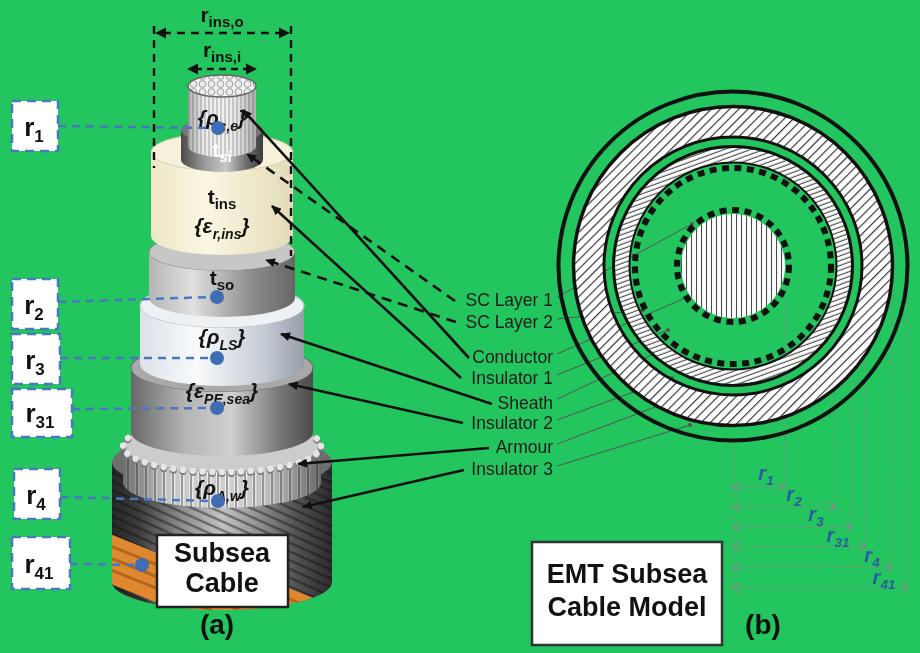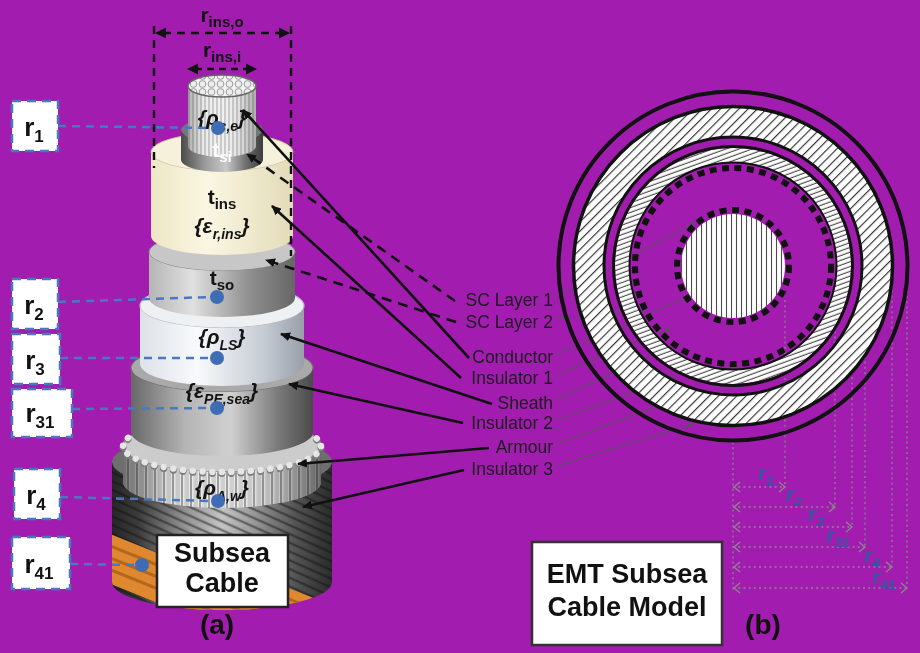--- a/index.html
+++ b/index.html
@@ -1,16 +1,16 @@
 <!DOCTYPE html>
 <html><head>
 <meta charset="utf-8">
 <style>
   html,body{margin:0;padding:0;background:#ffffff;}
-  .canvas{position:relative;width:920px;height:653px;background:#a21caf;overflow:hidden;
+  .canvas{position:relative;width:920px;height:653px;background:#22c55e;overflow:hidden;
           font-family:"Liberation Sans", sans-serif;}
   svg text{font-family:"Liberation Sans", sans-serif;}
   .cap{font-weight:bold;font-size:28px;fill:#111;}
   .boxlbl{font-weight:bold;font-size:27px;fill:#111;}
   .callout{font-size:17.5px;fill:#1b1b1b;}
   .rtag{font-weight:bold;font-size:26px;fill:#111;}
   .rtag .sub{font-size:17px;}
   .dimlbl{font-weight:bold;font-size:21px;fill:#111;}
   .dimlbl .sub{font-size:15px;}
   .laylbl{font-weight:bold;font-style:italic;font-size:21px;fill:#141414;}

